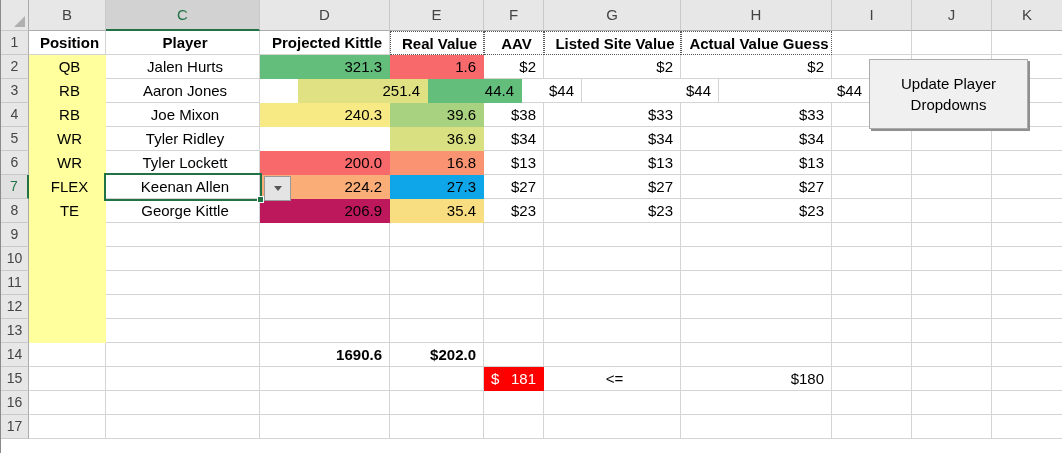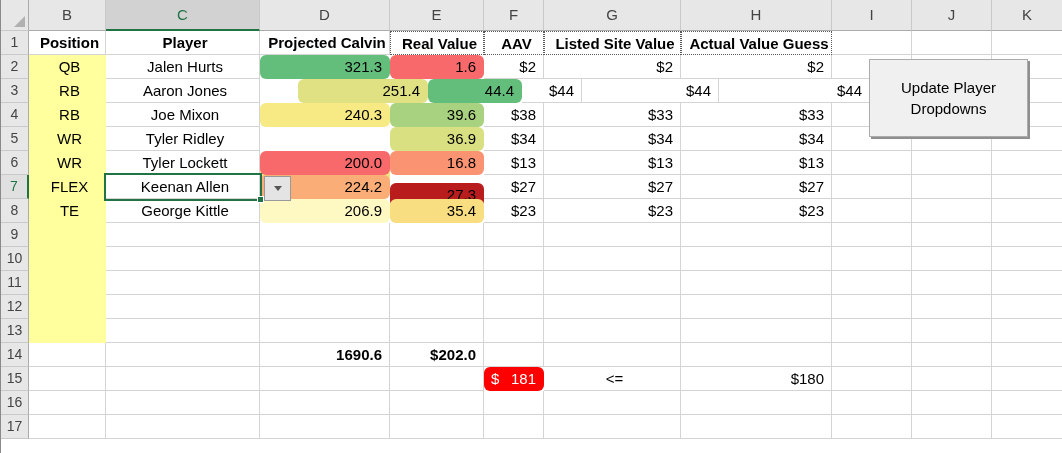--- a/index.html
+++ b/index.html
@@ -19,38 +19,38 @@
   .rh { width:28px; background:#E7E7E7; border-right:1px solid #ABABAB; border-bottom:1px solid #C9C9C9;
         text-align:center; color:#444; font-size:14px; line-height:23px; flex:none; }
   .rh.sel-row { background:#E0E0E0; color:#217346; border-right:2px solid #217346; }
   .corner { position:relative; }
   .tri { position:absolute; right:3px; bottom:3px; width:0; height:0;
          border-bottom:11px solid #B0B0B0; border-left:11px solid transparent; }
 
   
   .c { flex:none; height:100%; border-right:1px solid #D4D4D4; border-bottom:1px solid #D4D4D4;
        font-size:15px; line-height:23px; overflow:hidden; white-space:nowrap; color:#000; }
-  .c.fill { border-right-color:transparent; border-bottom-color:transparent;border-radius:6px; }
+  .c.fill { border-right-color:transparent; border-bottom-color:transparent; }
   .c.yellow { background:#FFFF9E; border-right-color:transparent; border-bottom-color:transparent; }
   .txt { padding-left:5px; text-align:center; }
   .num { padding-right:7px; text-align:right; }
   .b { font-weight:bold; }
   .dot { border:1px dotted #595959; }
   .alert { display:flex; justify-content:space-between; padding:0 7px; font-weight:normal; }
 
   
   .selbox { position:absolute; left:103px; top:173px; width:158px; height:28px;
             border:2px solid #217346; pointer-events:none; }
   .handle { position:absolute; right:-4px; bottom:-4px; width:7px; height:7px;
             background:#217346; border:1px solid #fff; }
   .ddbtn { position:absolute; left:263px; top:176px; width:27px; height:25px;
            background:#E4E4E4; border:1px solid #999; display:flex; align-items:center; justify-content:center; }
   .ddtri { width:0; height:0; border-top:5px solid #555; border-left:4px solid transparent;
            border-right:4px solid transparent; }
-  .macrobtn { position:absolute; left:868px; top:59px; width:159px; height:78px;
+  .macrobtn { position:absolute; left:868px; top:59px; width:159px; height:70px;
               background:#F0F0F0; border:1px solid #ABABAB; box-shadow:2px 2px 0 #8f8f8f;
               display:flex; align-items:center; justify-content:center; text-align:center;
               font-size:15px; color:#000; line-height:21px; padding:4px 14px; }
 </style>
 </head>
 <body>
 
 <div class="sheet">
 
   <div class="row hdr">
@@ -66,21 +66,21 @@
     <div class="ch wH">H</div>
     <div class="ch wI">I</div>
     <div class="ch wJ">J</div>
     <div class="ch wK">K</div>
   </div>
 
   <div class="row">
     <div class="rh">1</div>
     <div class="c wB txt b">Position</div>
     <div class="c wC txt b">Player</div>
-    <div class="c wD txt b">Projected Calvin</div>
+    <div class="c wD txt b">Projected Kittle</div>
     <div class="c wE txt b dot">Real Value</div>
     <div class="c wF txt b dot">AAV</div>
     <div class="c wG txt b dot">Listed Site Value</div>
     <div class="c wH txt b dot">Actual Value Guess</div>
     <div class="c wI"></div>
     <div class="c wJ"></div>
     <div class="c wK"></div>
   </div>
 
   <div class="row">
@@ -151,34 +151,34 @@
     <div class="c wI"></div>
     <div class="c wJ"></div>
     <div class="c wK"></div>
   </div>
 
   <div class="row">
     <div class="rh sel-row">7</div>
     <div class="c wB yellow txt">FLEX</div>
     <div class="c wC txt">Keenan Allen</div>
     <div class="c wD num fill" style="background-color: rgb(251, 173, 120);">224.2</div>
-    <div class="c wE num fill" style="background-color: #b91c1c; margin-top: 8px;">27.3</div>
+    <div class="c wE num fill" style="background-color: #0ea5e9;">27.3</div>
     <div class="c wF num">$27</div>
     <div class="c wG num">$27</div>
     <div class="c wH num">$27</div>
     <div class="c wI"></div>
     <div class="c wJ"></div>
     <div class="c wK"></div>
   </div>
 
   <div class="row">
     <div class="rh">8</div>
     <div class="c wB yellow txt">TE</div>
     <div class="c wC txt">George Kittle</div>
-    <div class="c wD num fill" style="background-color: #fef9c3; padding-left: 8px;">206.9</div>
+    <div class="c wD num fill" style="background-color: #be185d; padding-left: 8px;">206.9</div>
     <div class="c wE num fill" style="background-color: rgb(249, 221, 129);">35.4</div>
     <div class="c wF num">$23</div>
     <div class="c wG num">$23</div>
     <div class="c wH num">$23</div>
     <div class="c wI"></div>
     <div class="c wJ"></div>
     <div class="c wK"></div>
   </div>
 
   <div class="row">

